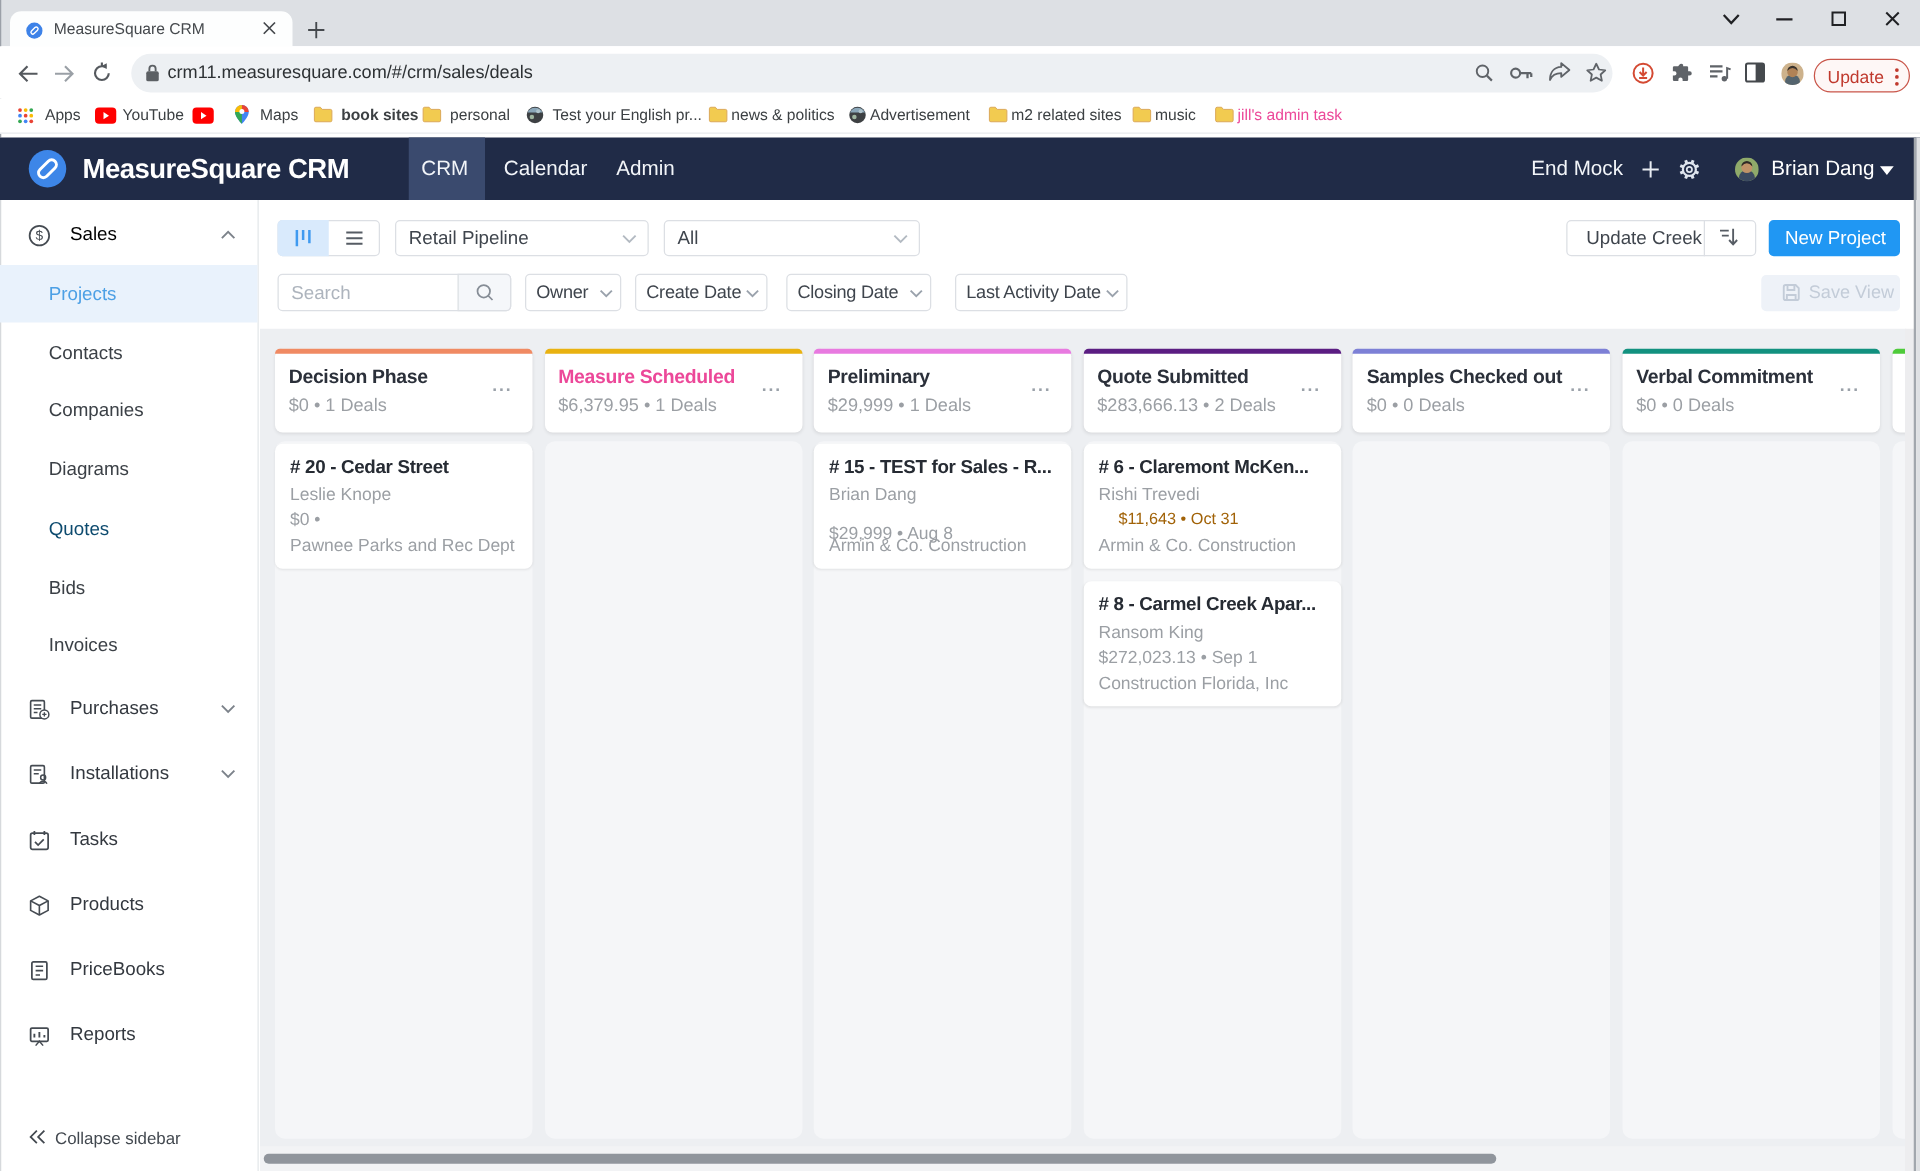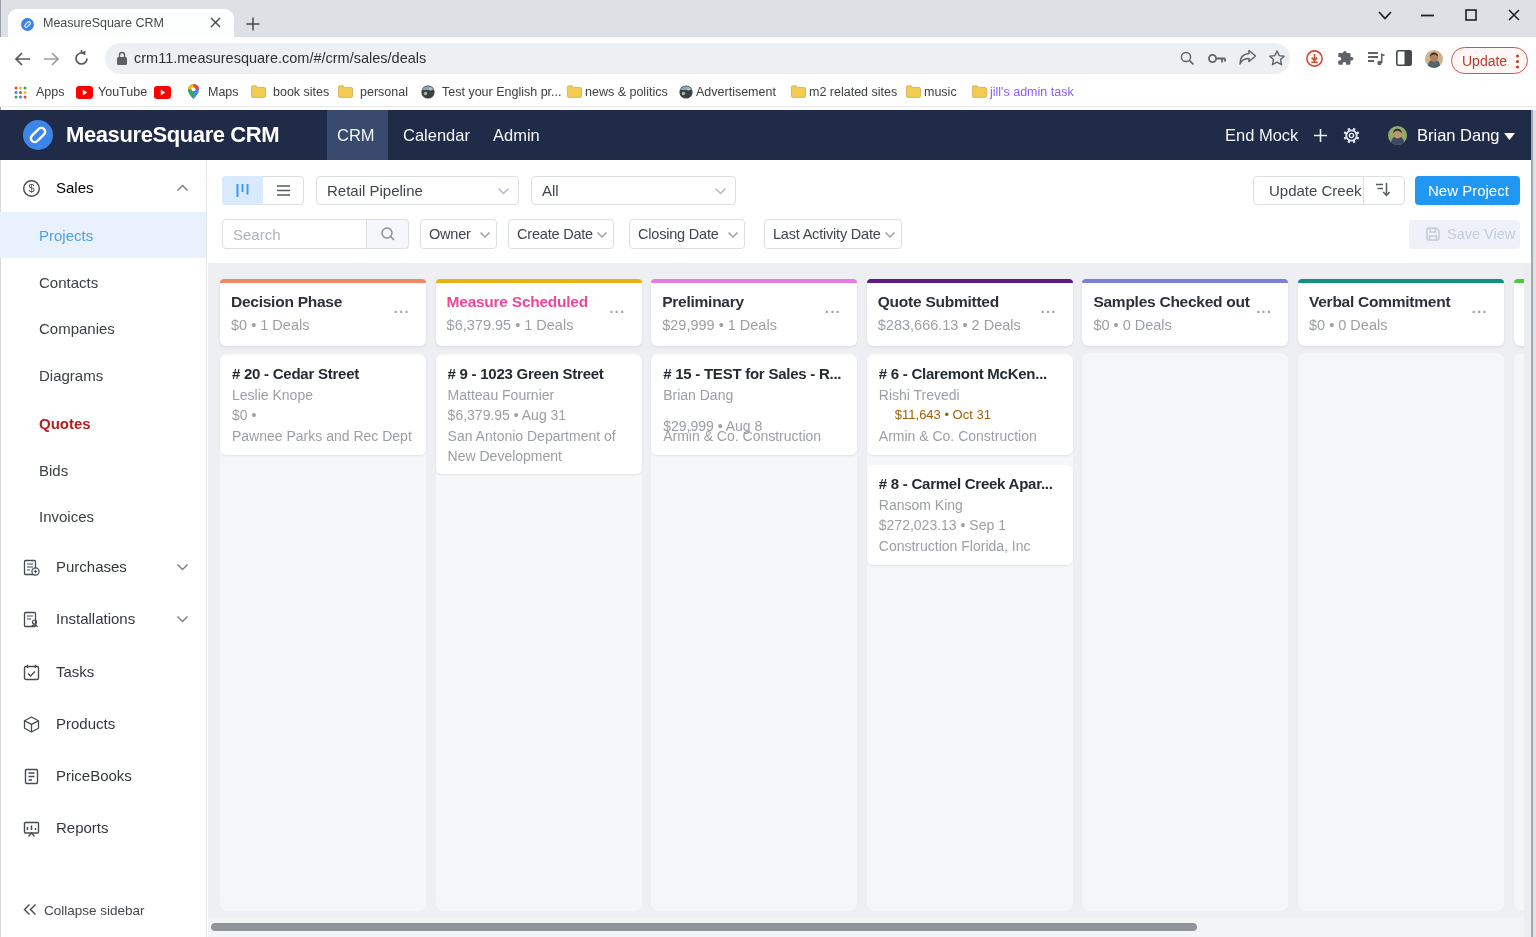--- a/index.html
+++ b/index.html
@@ -129,21 +129,21 @@
     <path d="M5.5 0 a5.5 5.5 0 0 1 5.5 5.5 c0 4 -5.5 9.5 -5.5 9.5 s-5.5 -5.5 -5.5 -9.5 a5.5 5.5 0 0 1 5.5 -5.5 Z" fill="#4285f4"></path>
     <path d="M5.5 0 a5.5 5.5 0 0 1 5.5 5.5 l-5.5 0 Z" fill="#ea4335"></path>
     <path d="M0 5.5 a5.5 5.5 0 0 1 5.5 -5.5 l0 5.5 Z" fill="#fbbc04"></path>
     <path d="M0 5.5 c0 4 5.5 9.5 5.5 9.5 l0 -9.5 Z" fill="#34a853"></path>
     <circle cx="5.5" cy="5.2" r="2" fill="#fff"></circle>
   </svg>
 <div class="abs" style="left:208px; top:85px; font-size:12.5px; color:#3c4043; font-weight:normal; white-space:nowrap; ">Maps</div>
 <svg style="left:251px; top:85px;" width="15" height="13" viewBox="0 0 15 13">
     <path d="M0.5 2 a1.2 1.2 0 0 1 1.2 -1.2 l3.6 0 1.4 1.7 6.6 0 a1.2 1.2 0 0 1 1.2 1.2 l0 7.5 a1.2 1.2 0 0 1 -1.2 1.2 l-11.6 0 a1.2 1.2 0 0 1 -1.2 -1.2 Z" fill="#f2cb50" stroke="#dba858" stroke-width="0.8"></path>
   </svg>
-<div class="abs" style="left:273px; top:85px; font-size:12.5px; color:#3c4043; font-weight:normal; white-space:nowrap; ">book sites</div>
+<div class="abs" style="left:273px; top:85px; font-size:12.5px; color:#3c4043; font-weight:bold; white-space:nowrap; ">book sites</div>
 <svg style="left:338px; top:85px;" width="15" height="13" viewBox="0 0 15 13">
     <path d="M0.5 2 a1.2 1.2 0 0 1 1.2 -1.2 l3.6 0 1.4 1.7 6.6 0 a1.2 1.2 0 0 1 1.2 1.2 l0 7.5 a1.2 1.2 0 0 1 -1.2 1.2 l-11.6 0 a1.2 1.2 0 0 1 -1.2 -1.2 Z" fill="#f2cb50" stroke="#dba858" stroke-width="0.8"></path>
   </svg>
 <div class="abs" style="left:360px; top:85px; font-size:12.5px; color:#3c4043; font-weight:normal; white-space:nowrap; ">personal</div>
 <svg style="left:421px; top:85px;" width="14" height="14" viewBox="0 0 14 14">
     <circle cx="7" cy="7" r="6.6" fill="#3d4043"></circle>
     <path d="M1 5 a6.6 6.6 0 0 1 12 0" fill="#8aa6b8"></path>
     <circle cx="4.5" cy="8.5" r="1.8" fill="#9fb5a0"></circle>
     <circle cx="9.5" cy="4" r="1.6" fill="#b0c4cc"></circle>
   </svg>
@@ -163,21 +163,21 @@
     <path d="M0.5 2 a1.2 1.2 0 0 1 1.2 -1.2 l3.6 0 1.4 1.7 6.6 0 a1.2 1.2 0 0 1 1.2 1.2 l0 7.5 a1.2 1.2 0 0 1 -1.2 1.2 l-11.6 0 a1.2 1.2 0 0 1 -1.2 -1.2 Z" fill="#f2cb50" stroke="#dba858" stroke-width="0.8"></path>
   </svg>
 <div class="abs" style="left:809px; top:85px; font-size:12.5px; color:#3c4043; font-weight:normal; white-space:nowrap; ">m2 related sites</div>
 <svg style="left:906px; top:85px;" width="15" height="13" viewBox="0 0 15 13">
     <path d="M0.5 2 a1.2 1.2 0 0 1 1.2 -1.2 l3.6 0 1.4 1.7 6.6 0 a1.2 1.2 0 0 1 1.2 1.2 l0 7.5 a1.2 1.2 0 0 1 -1.2 1.2 l-11.6 0 a1.2 1.2 0 0 1 -1.2 -1.2 Z" fill="#f2cb50" stroke="#dba858" stroke-width="0.8"></path>
   </svg>
 <div class="abs" style="left:924px; top:85px; font-size:12.5px; color:#3c4043; font-weight:normal; white-space:nowrap; ">music</div>
 <svg style="left:972px; top:85px;" width="15" height="13" viewBox="0 0 15 13">
     <path d="M0.5 2 a1.2 1.2 0 0 1 1.2 -1.2 l3.6 0 1.4 1.7 6.6 0 a1.2 1.2 0 0 1 1.2 1.2 l0 7.5 a1.2 1.2 0 0 1 -1.2 1.2 l-11.6 0 a1.2 1.2 0 0 1 -1.2 -1.2 Z" fill="#f2cb50" stroke="#dba858" stroke-width="0.8"></path>
   </svg>
-<div class="abs" style="left:990px; top:85px; font-size:12.5px; color:#8b5cf6; font-weight:normal; white-space:nowrap; ">jill's admin task</div>
+<div class="abs" style="left:990px; top:85px; font-size:12.5px; color:#ec4899; font-weight:normal; white-space:nowrap; ">jill's admin task</div>
 <div class="abs" style="left:0; top:106px; width:1536px; height:1px; background:#e8eaed;"></div>
 <div class="abs" style="left:0; top:110px; width:1536px; height:50px; background:#202b47;"></div>
 <div class="abs" style="left:327px; top:110px; width:61px; height:50px; background:#3a4a6e;"></div>
 <svg style="left:23px; top:120px;" width="30" height="30" viewBox="0 0 30 30">
     <circle cx="15" cy="15" r="15" fill="#3d86e8"></circle>
     <rect x="6.5" y="11.2" width="17" height="7.6" rx="3.8" fill="none" stroke="#fff" stroke-width="2.4" transform="rotate(-45 15 15)"></rect>
   </svg>
 <div class="abs" style="left:66px; top:122px; font-size:22px; color:#ffffff; font-weight:bold; white-space:nowrap; letter-spacing:-0.4px;">MeasureSquare CRM</div>
 <div class="abs" style="left:337px; top:126px; font-size:16.5px; color:#f2f5f9; font-weight:normal; white-space:nowrap; ">CRM</div>
 <div class="abs" style="left:403px; top:126px; font-size:16.5px; color:#f2f5f9; font-weight:normal; white-space:nowrap; ">Calendar</div>
@@ -216,21 +216,21 @@
   </svg>
 <div class="abs" style="left:56px; top:179px; font-size:15px; color:#000000; font-weight:normal; white-space:nowrap; ">Sales</div>
 <svg style="left:177px; top:185px;" width="11" height="6" viewBox="0 0 11 6">
     <path d="M0.5 5.5 L5.5 0.5 L10.5 5.5" stroke="#7c828a" stroke-width="1.5" fill="none"></path>
   </svg>
 <div class="abs" style="left:0px; top:212px; width:206px; height:46px; background:#e9f2fc;"></div>
 <div class="abs" style="left:39px; top:227px; font-size:15px; color:#4da0e5; font-weight:normal; white-space:nowrap; ">Projects</div>
 <div class="abs" style="left:39px; top:274px; font-size:15px; color:#3b4046; font-weight:normal; white-space:nowrap; ">Contacts</div>
 <div class="abs" style="left:39px; top:320px; font-size:15px; color:#3b4046; font-weight:normal; white-space:nowrap; ">Companies</div>
 <div class="abs" style="left:39px; top:367px; font-size:15px; color:#3b4046; font-weight:normal; white-space:nowrap; ">Diagrams</div>
-<div class="abs" style="left:39px; top:415px; font-size:15px; color:#b91c1c; font-weight:bold; white-space:nowrap; ">Quotes</div>
+<div class="abs" style="left:39px; top:415px; font-size:15px; color:#0c4a6e; font-weight:normal; white-space:nowrap; ">Quotes</div>
 <div class="abs" style="left:39px; top:462px; font-size:15px; color:#3b4046; font-weight:normal; white-space:nowrap; ">Bids</div>
 <div class="abs" style="left:39px; top:508px; font-size:15px; color:#3b4046; font-weight:normal; white-space:nowrap; ">Invoices</div>
 <svg style="left:23px; top:558.5px;" width="17" height="17" viewBox="0 0 17 17">
     <rect x="1.5" y="1.5" width="11" height="14" rx="1" fill="none" stroke="#454b52" stroke-width="1.3"></rect>
     <path d="M4 5 L10 5 M4 8 L10 8 M4 11 L7 11" stroke="#454b52" stroke-width="1.2"></path>
     <circle cx="12.5" cy="12.5" r="3.6" fill="#fff" stroke="#454b52" stroke-width="1.2"></circle>
     <path d="M12.5 10.8 L12.5 14.2 M10.8 12.5 L14.2 12.5" stroke="#454b52" stroke-width="1.1"></path>
   </svg>
 <div class="abs" style="left:56px; top:558px; font-size:15px; color:#33383f; font-weight:normal; white-space:nowrap;text-align:center; ">Purchases</div>
 <svg style="left:177px; top:564px;" width="11" height="6" viewBox="0 0 11 6">
@@ -379,26 +379,20 @@
 <div class="abs" style="left:1305.6px; top:89.5px; width:206px; height:558px; background:#f5f6f8; border-radius:8px;"></div>
 <div class="abs" style="left:1305.6px; top:15.5px; width:206px; height:67px; background:#fff; border-radius:6px; box-shadow:0 1px 3px rgba(0,0,0,.09);">
       <div style="position:absolute; left:0; top:0; width:206px; height:4.5px; background:#4ecb3a; border-radius:6px 6px 0 0;"></div>
     </div>
 <div class="abs" style="left:12px; top:92px; width:206px; height:100px; background:#fff; border-radius:6px; box-shadow:0 1px 2px rgba(0,0,0,.08);">
       <div style="position:absolute; left:12px; top:10px; font-size:15px; font-weight:bold; color:#262b33; white-space:nowrap; overflow:hidden; width:184px; letter-spacing:-0.25px;"># 20 - Cedar Street</div>
       <div style="position:absolute; left:12px; top:30px; width:184px; font-size:14px; color:#9b9fa4; line-height:20.3px;">Leslie Knope</div>
       <div style="position:absolute; left:12px; top:50.3px; width:184px; font-size:14px; color:#9b9fa4; line-height:20.3px;">$0 •</div>
       <div style="position:absolute; left:12px; top:70.6px; width:184px; font-size:14px; color:#9b9fa4; line-height:20.3px;">Pawnee Parks and Rec Dept</div>
     </div>
-<div class="abs" style="left:227.60000000000002px; top:92px; width:206px; height:119px; background:#fff; border-radius:6px; box-shadow:0 1px 2px rgba(0,0,0,.08);">
-      <div style="position:absolute; left:12px; top:10px; font-size:15px; font-weight:bold; color:#262b33; white-space:nowrap; overflow:hidden; width:184px; letter-spacing:-0.25px;"># 9 - 1023 Green Street</div>
-      <div style="position:absolute; left:12px; top:30px; width:184px; font-size:14px; color:#9b9fa4; line-height:20.3px;">Matteau Fournier</div>
-      <div style="position:absolute; left:12px; top:50.3px; width:184px; font-size:14px; color:#9b9fa4; line-height:20.3px;">$6,379.95 • Aug 31</div>
-      <div style="position:absolute; left:12px; top:70.6px; width:184px; font-size:14px; color:#9b9fa4; line-height:20.3px;">San Antonio Department of New Development</div>
-    </div>
 <div class="abs" style="left:443.20000000000005px; top:92px; width:206px; height:100px; background:#fff; border-radius:6px; box-shadow:0 1px 2px rgba(0,0,0,.08);">
       <div style="position:absolute; left:12px; top:10px; font-size:15px; font-weight:bold; color:#262b33; white-space:nowrap; overflow:hidden; width:184px; letter-spacing:-0.25px;"># 15 - TEST for Sales - R...</div>
       <div style="position:absolute; left:12px; top:30px; width:184px; font-size:14px; color:#9b9fa4; line-height:20.3px;">Brian Dang</div>
       <div style="position:absolute; left:12px; top:51px; width:184px; font-size:14px; color:#9b9fa4; line-height:20.3px;margin-top:10px;">$29,999 • Aug 8</div>
       <div style="position:absolute; left:12px; top:70.6px; width:184px; font-size:14px; color:#9b9fa4; line-height:20.3px;">Armin &amp; Co. Construction</div>
     </div>
 <div class="abs" style="left:658.8px; top:92px; width:206px; height:100px; background:#fff; border-radius:6px; box-shadow:0 1px 2px rgba(0,0,0,.08);">
       <div style="position:absolute; left:12px; top:10px; font-size:15px; font-weight:bold; color:#262b33; white-space:nowrap; overflow:hidden; width:184px; letter-spacing:-0.25px;"># 6 - Claremont McKen...</div>
       <div style="position:absolute; left:12px; top:30px; width:184px; font-size:14px; color:#9b9fa4; line-height:20.3px;">Rishi Trevedi</div>
       <div style="position:absolute; left:28px; top:50.3px; width:184px; font-size:13px; color:#a16207; line-height:20.3px;">$11,643 • Oct 31</div>

